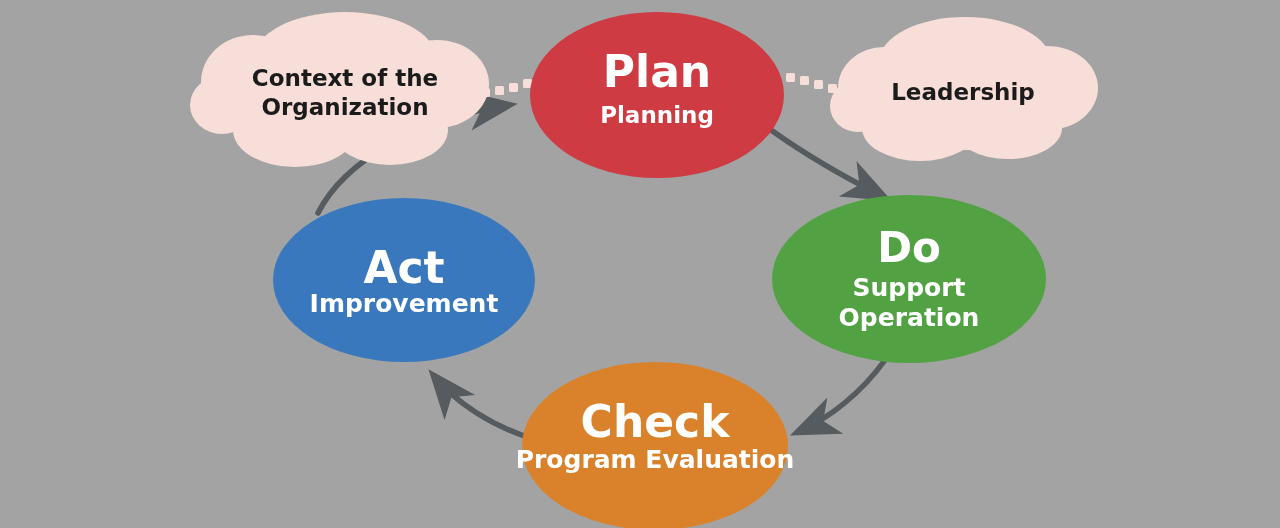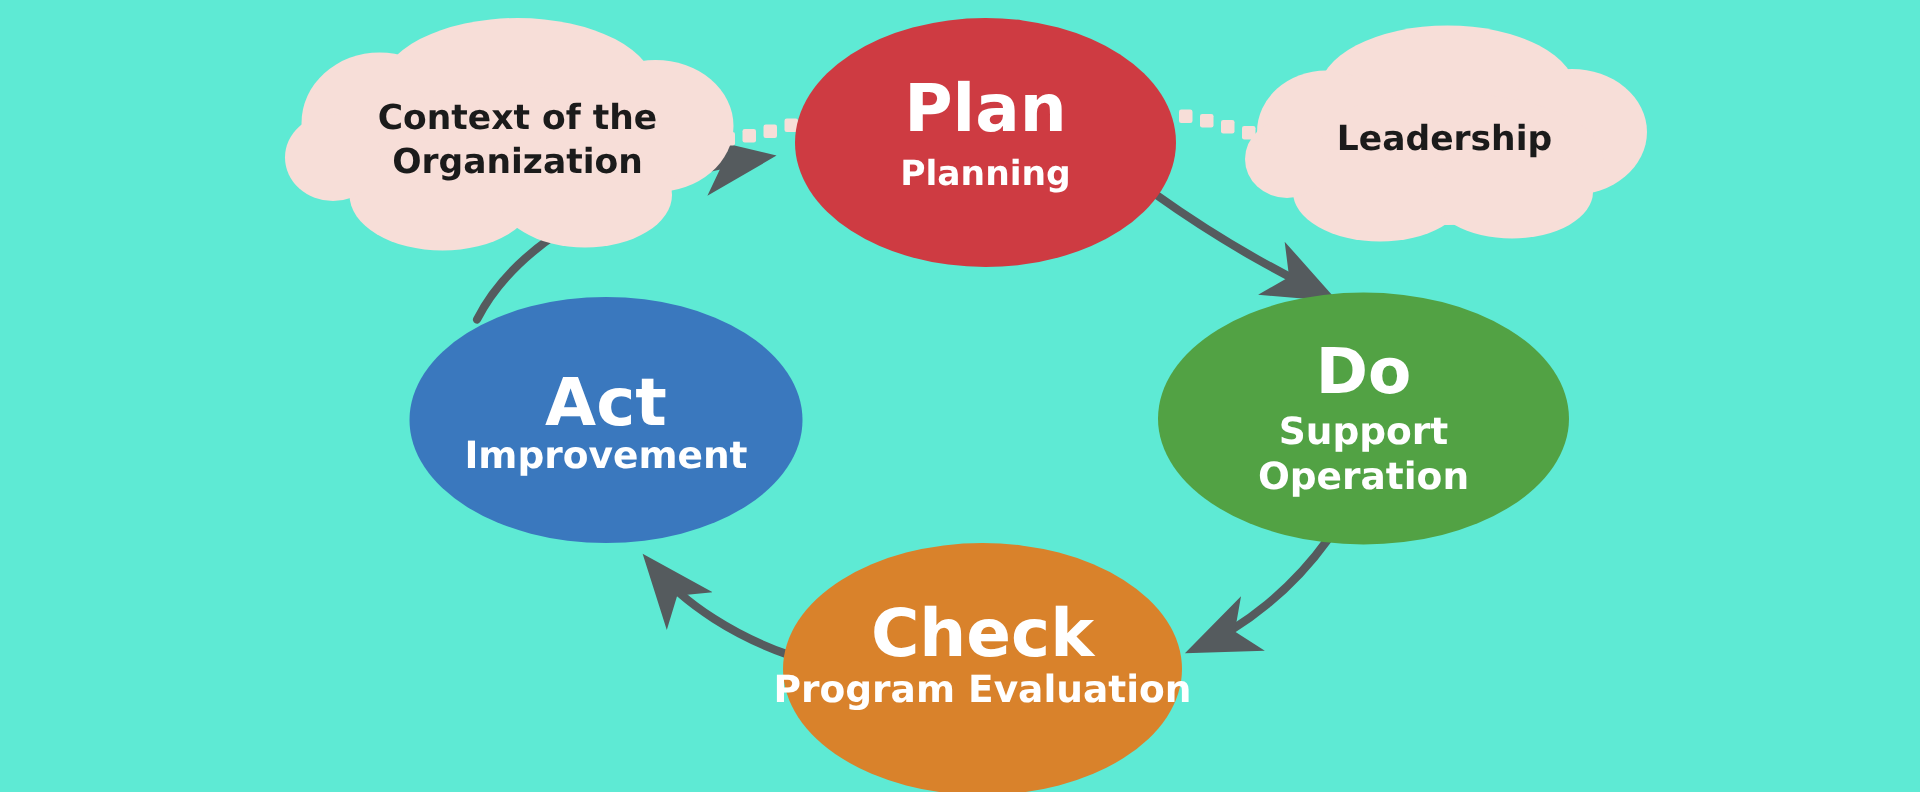--- a/index.html
+++ b/index.html
@@ -4,21 +4,21 @@
 <style>
   html, body {
     margin: 0;
     padding: 0;
     background: #000000;
   }
   #canvas {
     position: relative;
     width: 1280px;
     height: 528px;
-    background: #5eead4;
+    background: #a3a3a3;
     overflow: hidden;
     font-family: "DejaVu Sans", sans-serif;
   }
   svg.layer {
     position: absolute;
     left: 0;
     top: 0;
     width: 1280px;
     height: 528px;
   }

